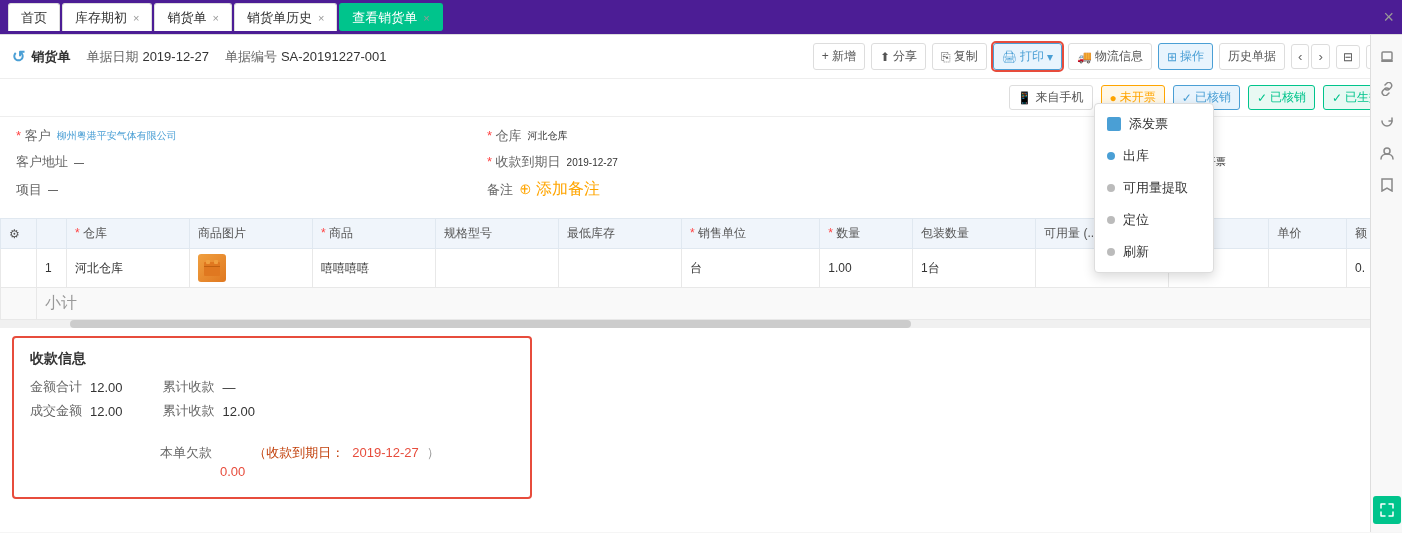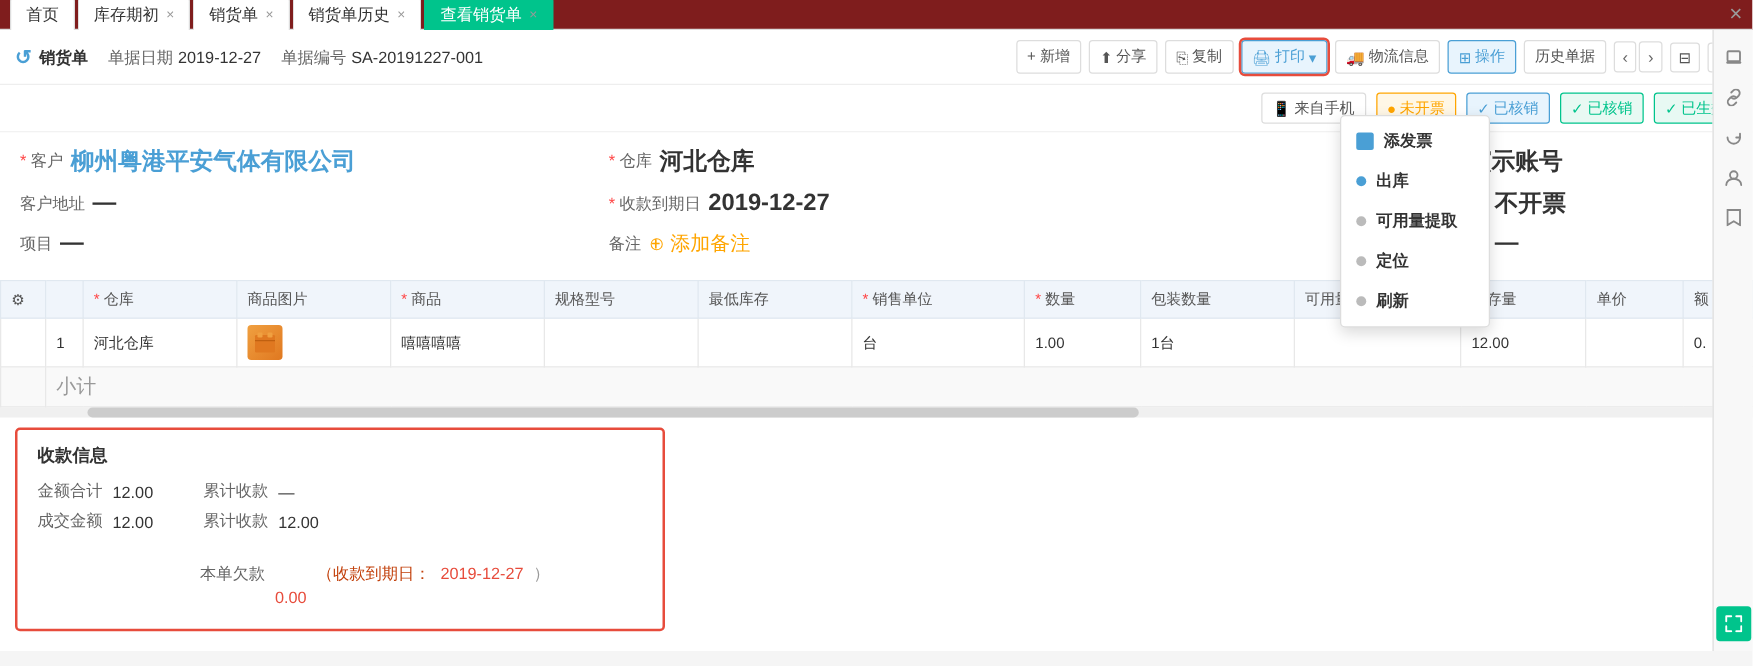--- a/index.html
+++ b/index.html
@@ -1,21 +1,21 @@
 <!DOCTYPE html>
 <html><head>
   <meta charset="utf-8">
   <style>
     * { box-sizing: border-box; margin: 0; padding: 0; }
     body { font-family: 'Microsoft YaHei', Arial, sans-serif; font-size: 13px; background: #f5f5f5; color: #333; overflow: hidden; }
 
     
     .tab-bar {
-      display: flex; align-items: center; background: #7f1d1d; border-bottom: 1px solid #ddd;
-      padding: 0 8px; height: 24px; position: relative;
+      display: flex; align-items: center; background: #4c1d95; border-bottom: 1px solid #ddd;
+      padding: 0 8px; height: 35px; position: relative;
     }
     .tab {
       display: flex; align-items: center; padding: 0 12px; height: 28px; background: #fff;
       border: 1px solid #ddd; border-bottom: none; margin-right: 2px; cursor: pointer;
       border-radius: 3px 3px 0 0; font-size: 13px; white-space: nowrap;
     }
     .tab.highlight { background: #00c48c; color: #fff; border-color: #00c48c; border-radius: 3px; height: 28px; }
     .tab-close { margin-left: 6px; color: #999; font-size: 11px; cursor: pointer; }
     .tab-bar-right { margin-left: auto; color: #666; cursor: pointer; font-size: 16px; }
 
@@ -54,21 +54,21 @@
     .status-btn.blue { background: #e8f4fd; border-color: #4a9fd5; color: #4a9fd5; }
     .status-btn.orange { background: #fff7e6; border-color: #ffa500; color: #ffa500; }
     .status-btn.green { background: #e8f9f3; border-color: #00c48c; color: #00c48c; }
 
     
     .form-section { padding: 10px 16px; background: #fff; }
     .form-row { display: flex; align-items: center; margin-bottom: 8px; }
     .form-field { display: flex; align-items: center; flex: 1; gap: 6px; }
     .field-label { color: #666; white-space: nowrap; font-size: 13px; }
     .field-label.required::before { content: '* '; color: #ff4444; }
-    .field-value { color: #333; font-size: 19px; min-width: 80px; font-weight: bold; }
+    .field-value { color: #333; font-size: 10px; min-width: 80px; }
     .field-value.link { color: #4a9fd5; cursor: pointer; }
 
     
     .table-section { padding: 0 0; }
     .data-table { width: 100%; border-collapse: collapse; font-size: 12px; }
     .data-table th {
       background: #f0f5fb; border: 1px solid #e0e8f0; padding: 6px 8px; text-align: left;
       color: #555; font-weight: normal; white-space: nowrap;
     }
     .data-table th.required::before { content: '* '; color: #ff4444; }
@@ -370,21 +370,21 @@
       <div class="summary-item" style="margin-left:130px;">
         <span class="summary-label">本单欠款</span>
         <span class="summary-value red">0.00</span>
         <span class="summary-value" style="color:#c2410c;">（收款到期日：</span>
           <span class="summary-value date">2019-12-27</span>
           <span style="color:#999;">）</span>
       </div>
     </div>
   </div>
 
-  <div class="dropdown-menu" style="top: 68px; right: 210px; font-weight: bold;">
+  <div class="dropdown-menu" style="top: 68px; right: 188px;">
     <div class="dropdown-item">
       <span class="icon-sq"></span>
       <span>添发票</span>
     </div>
     <div class="dropdown-item">
       <span class="dot blue"></span>
       <span>出库</span>
     </div>
     <div class="dropdown-item">
       <span class="dot" style="background:#bbb;"></span>

